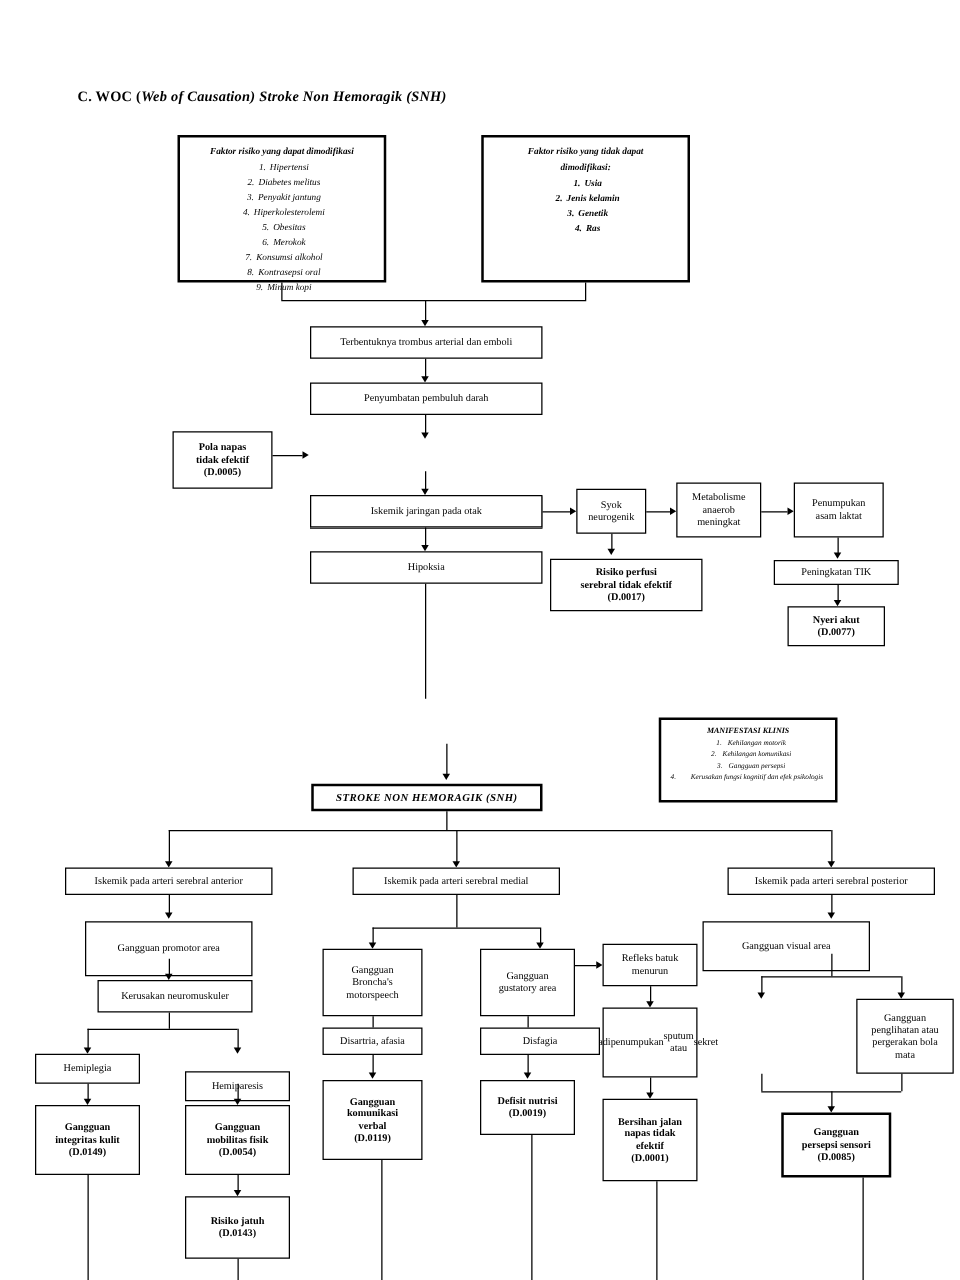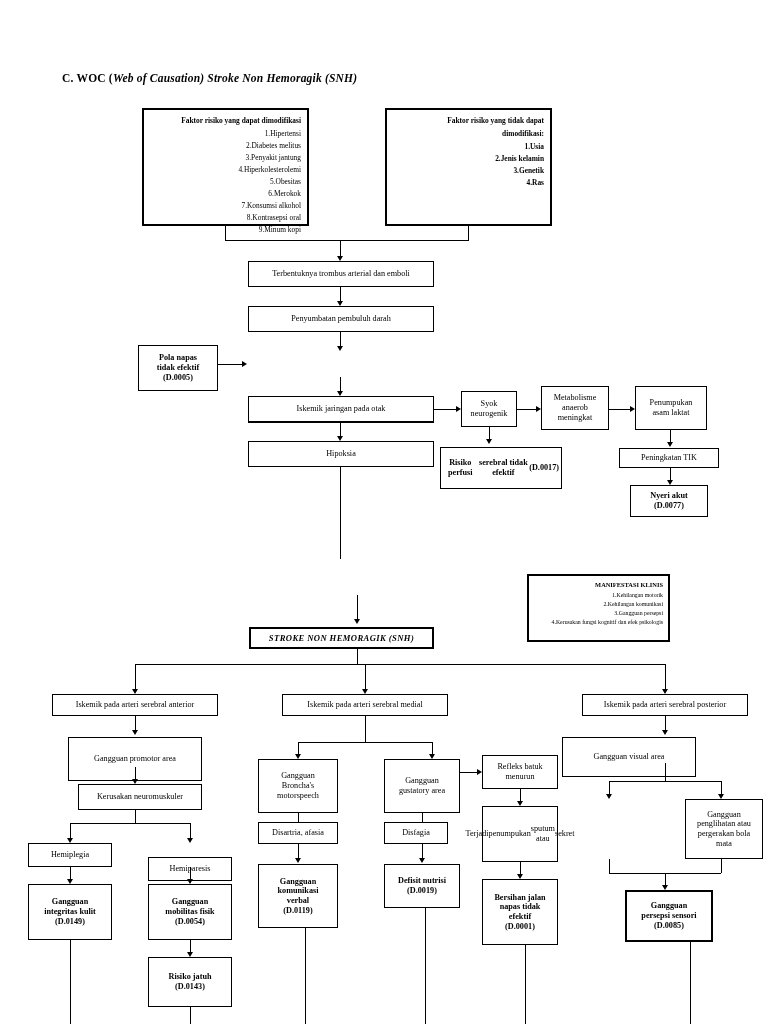--- a/index.html
+++ b/index.html
@@ -19,21 +19,21 @@
 
   .bx{
     position:absolute;box-sizing:border-box;
     border:1.3px solid #000;background:#fff;
     display:flex;align-items:center;justify-content:center;
     text-align:center;line-height:1.18;
     font-size:8.2px;padding:1px 2px;
   }
   .bx.thick{border-width:2.2px;}
   .bx.b{font-weight:bold;}
-  .bx.lt{display:block;text-align:right;padding:5px 6px;font-size:7.4px;line-height:1.62;}
+  .bx.lt{display:block;text-align:center;padding:5px 6px;font-size:7.4px;line-height:1.62;font-style:italic;}
   .bx.stroke{font-weight:bold;font-style:italic;font-size:8.6px;letter-spacing:.4px;}
 
   .bx .ln{display:block;}
   .bx .hd{font-weight:bold;display:block;margin-bottom:1px;}
   .li{display:block;white-space:nowrap;}
   .li .n{display:inline-block;width:12px;}
   .li.wrap{white-space:normal;}
 
   
   .v{position:absolute;width:0;border-left:1.3px solid #000;}
@@ -109,21 +109,21 @@
 
   <div class="bx" style="left:461px;top:391px;width:56px;height:36px;flex-direction:column;">
     <span class="ln">Syok</span>
     <span class="ln">neurogenik</span>
   </div>
   <div class="h" style="left:517px;top:409px;width:19px;"></div>
   <div class="arR" style="left:536px;top:406px;"></div>
   <div class="v" style="left:489px;top:427px;height:14px;"></div>
   <div class="ar" style="left:486px;top:439px;"></div>
 
-  <div class="bx b" style="left:440px;top:447px;width:122px;height:42px;flex-direction:row;">
+  <div class="bx b" style="left:440px;top:447px;width:122px;height:42px;flex-direction:column;">
     <span class="ln">Risiko perfusi</span>
     <span class="ln">serebral tidak efektif</span>
     <span class="ln">(D.0017)</span>
   </div>
 
   <div class="bx" style="left:541px;top:386px;width:68px;height:44px;flex-direction:column;">
     <span class="ln">Metabolisme</span>
     <span class="ln">anaerob</span>
     <span class="ln">meningkat</span>
   </div>
@@ -263,21 +263,21 @@
   <div class="bx b" style="left:258px;top:864px;width:80px;height:64px;flex-direction:column;">
     <span class="ln">Gangguan</span>
     <span class="ln">komunikasi</span>
     <span class="ln">verbal</span>
     <span class="ln">(D.0119)</span>
   </div>
   <div class="v" style="left:305px;top:928px;height:96px;"></div>
 
   <div class="v" style="left:422px;top:813px;height:14px;"></div>
   <div class="ar" style="left:419px;top:825px;"></div>
-  <div class="bx" style="left:384px;top:822px;width:64px;height:22px;">Disfagia</div>
+  <div class="bx" style="left:384px;top:822px;width:96px;height:22px;">Disfagia</div>
   <div class="v" style="left:422px;top:844px;height:16px;"></div>
   <div class="ar" style="left:419px;top:858px;"></div>
   <div class="bx b" style="left:384px;top:864px;width:76px;height:44px;flex-direction:column;">
     <span class="ln">Defisit nutrisi</span>
     <span class="ln">(D.0019)</span>
   </div>
   <div class="v" style="left:425px;top:908px;height:116px;"></div>
 
   <div class="bx" style="left:582px;top:694px;width:166px;height:22px;">Iskemik pada arteri serebral posterior</div>
   <div class="v" style="left:665px;top:716px;height:16px;"></div>

